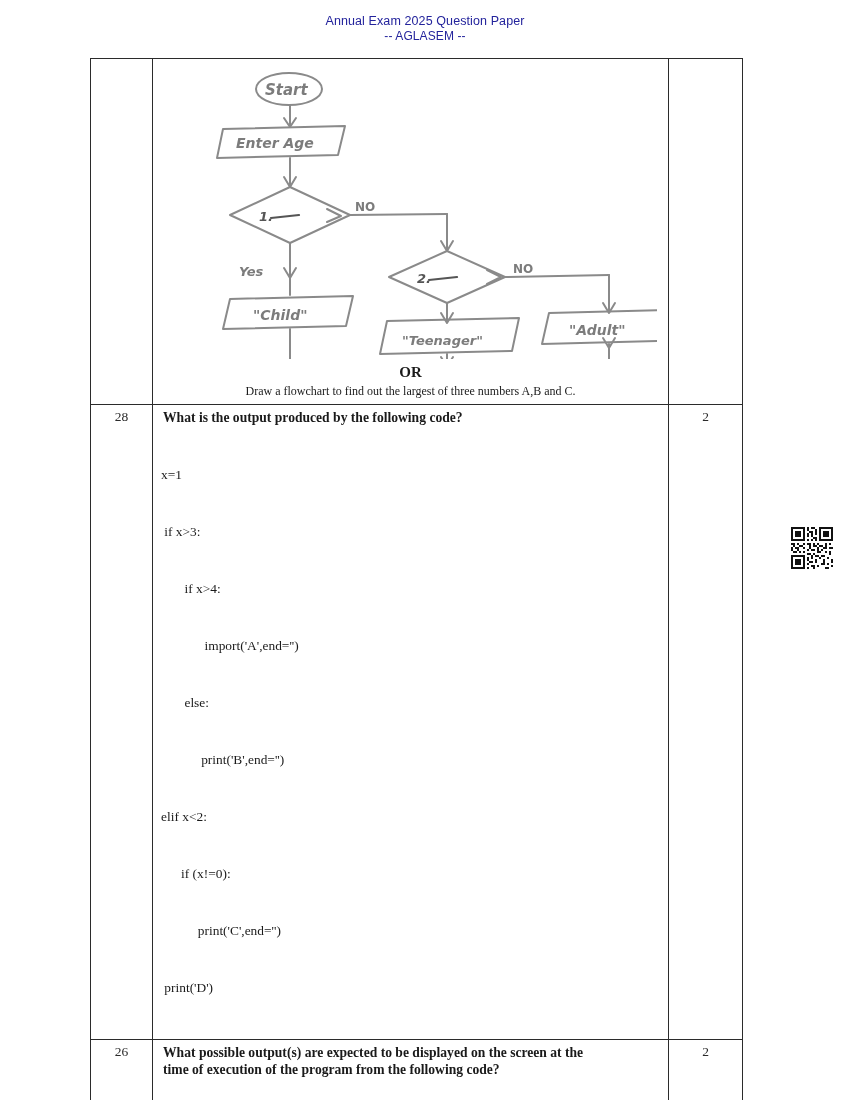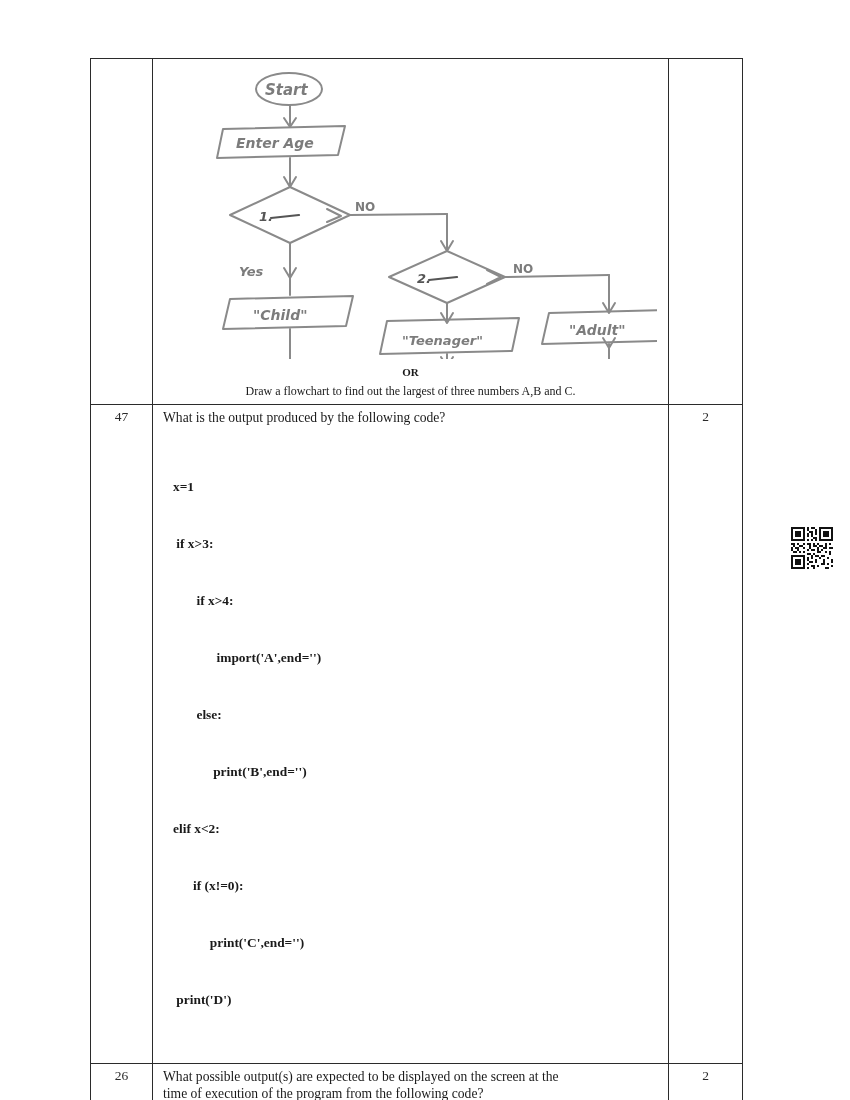--- a/index.html
+++ b/index.html
@@ -61,39 +61,38 @@
     font-size: 13.5px;
     padding-top: 8px;
     color: #2a2a2a;
   }
   .cell-body {
     padding: 6px 8px 7px 8px;
     font-size: 13.6px;
     line-height: 17.5px;
   }
 
-  .q-text { margin: 0; padding-left: 6px; }
+  .q-text { margin: 0; padding-left: 6px; font-weight: bold; }
 
   
   .code-block {
     font-family: "Liberation Serif", serif;
     font-size: 13.4px;
     line-height: 19px;
     white-space: pre;
-    margin: 12px;
+    margin: 0;
     padding-left: 4px;
+  }
+  .code-line { white-space: pre; }
+
+  
+  .or-line {
+    text-align: center;
     font-weight: bold;
-  }
-  .code-line { white-space: pre; }
-
-  
-  .or-line {
-    text-align: center;
-    font-weight: bold;
-    font-size: 11px;
+    font-size: 15px;
     margin: 3px 0 1px 0;
   }
   .or-sub {
     text-align: center;
     font-size: 12px;
   }
 
   
   .flow-wrap {
     position: relative;
@@ -109,20 +108,22 @@
     top: 527px;
     width: 42px;
     height: 42px;
   }
   .qr svg { display: block; }
 </style>
 </head>
 <body>
 
 <div class="page-header">
+  <div class="line1">Annual Exam 2025 Question Paper</div>
+  <div class="line2">-- AGLASEM --</div>
 </div>
 
 <table class="qtable">
   <colgroup>
     <col class="col-num">
       <col class="col-body">
       <col class="col-marks">
   </colgroup>
   <tbody>
 
@@ -201,21 +202,21 @@
         </svg>
       </div>
 
       <div class="or-line">OR</div>
       <div class="or-sub">Draw a flowchart to find out the largest of three numbers A,B and C.</div>
     </td>
     <td class="cell-marks"></td>
   </tr>
 
   <tr>
-    <td class="cell-num">47</td>
+    <td class="cell-num">28</td>
     <td class="cell-body">
       <p class="q-text">What is the output produced by the following code?</p>
       <div class="code-block">
         <div class="code-line">x=1</div>
         <div class="code-line"> if x&gt;3:</div>
         <div class="code-line">       if x&gt;4:</div>
         <div class="code-line">             import('A',end='')</div>
         <div class="code-line">       else:</div>
         <div class="code-line">            print('B',end='')</div>
         <div class="code-line">elif x&lt;2:</div>

